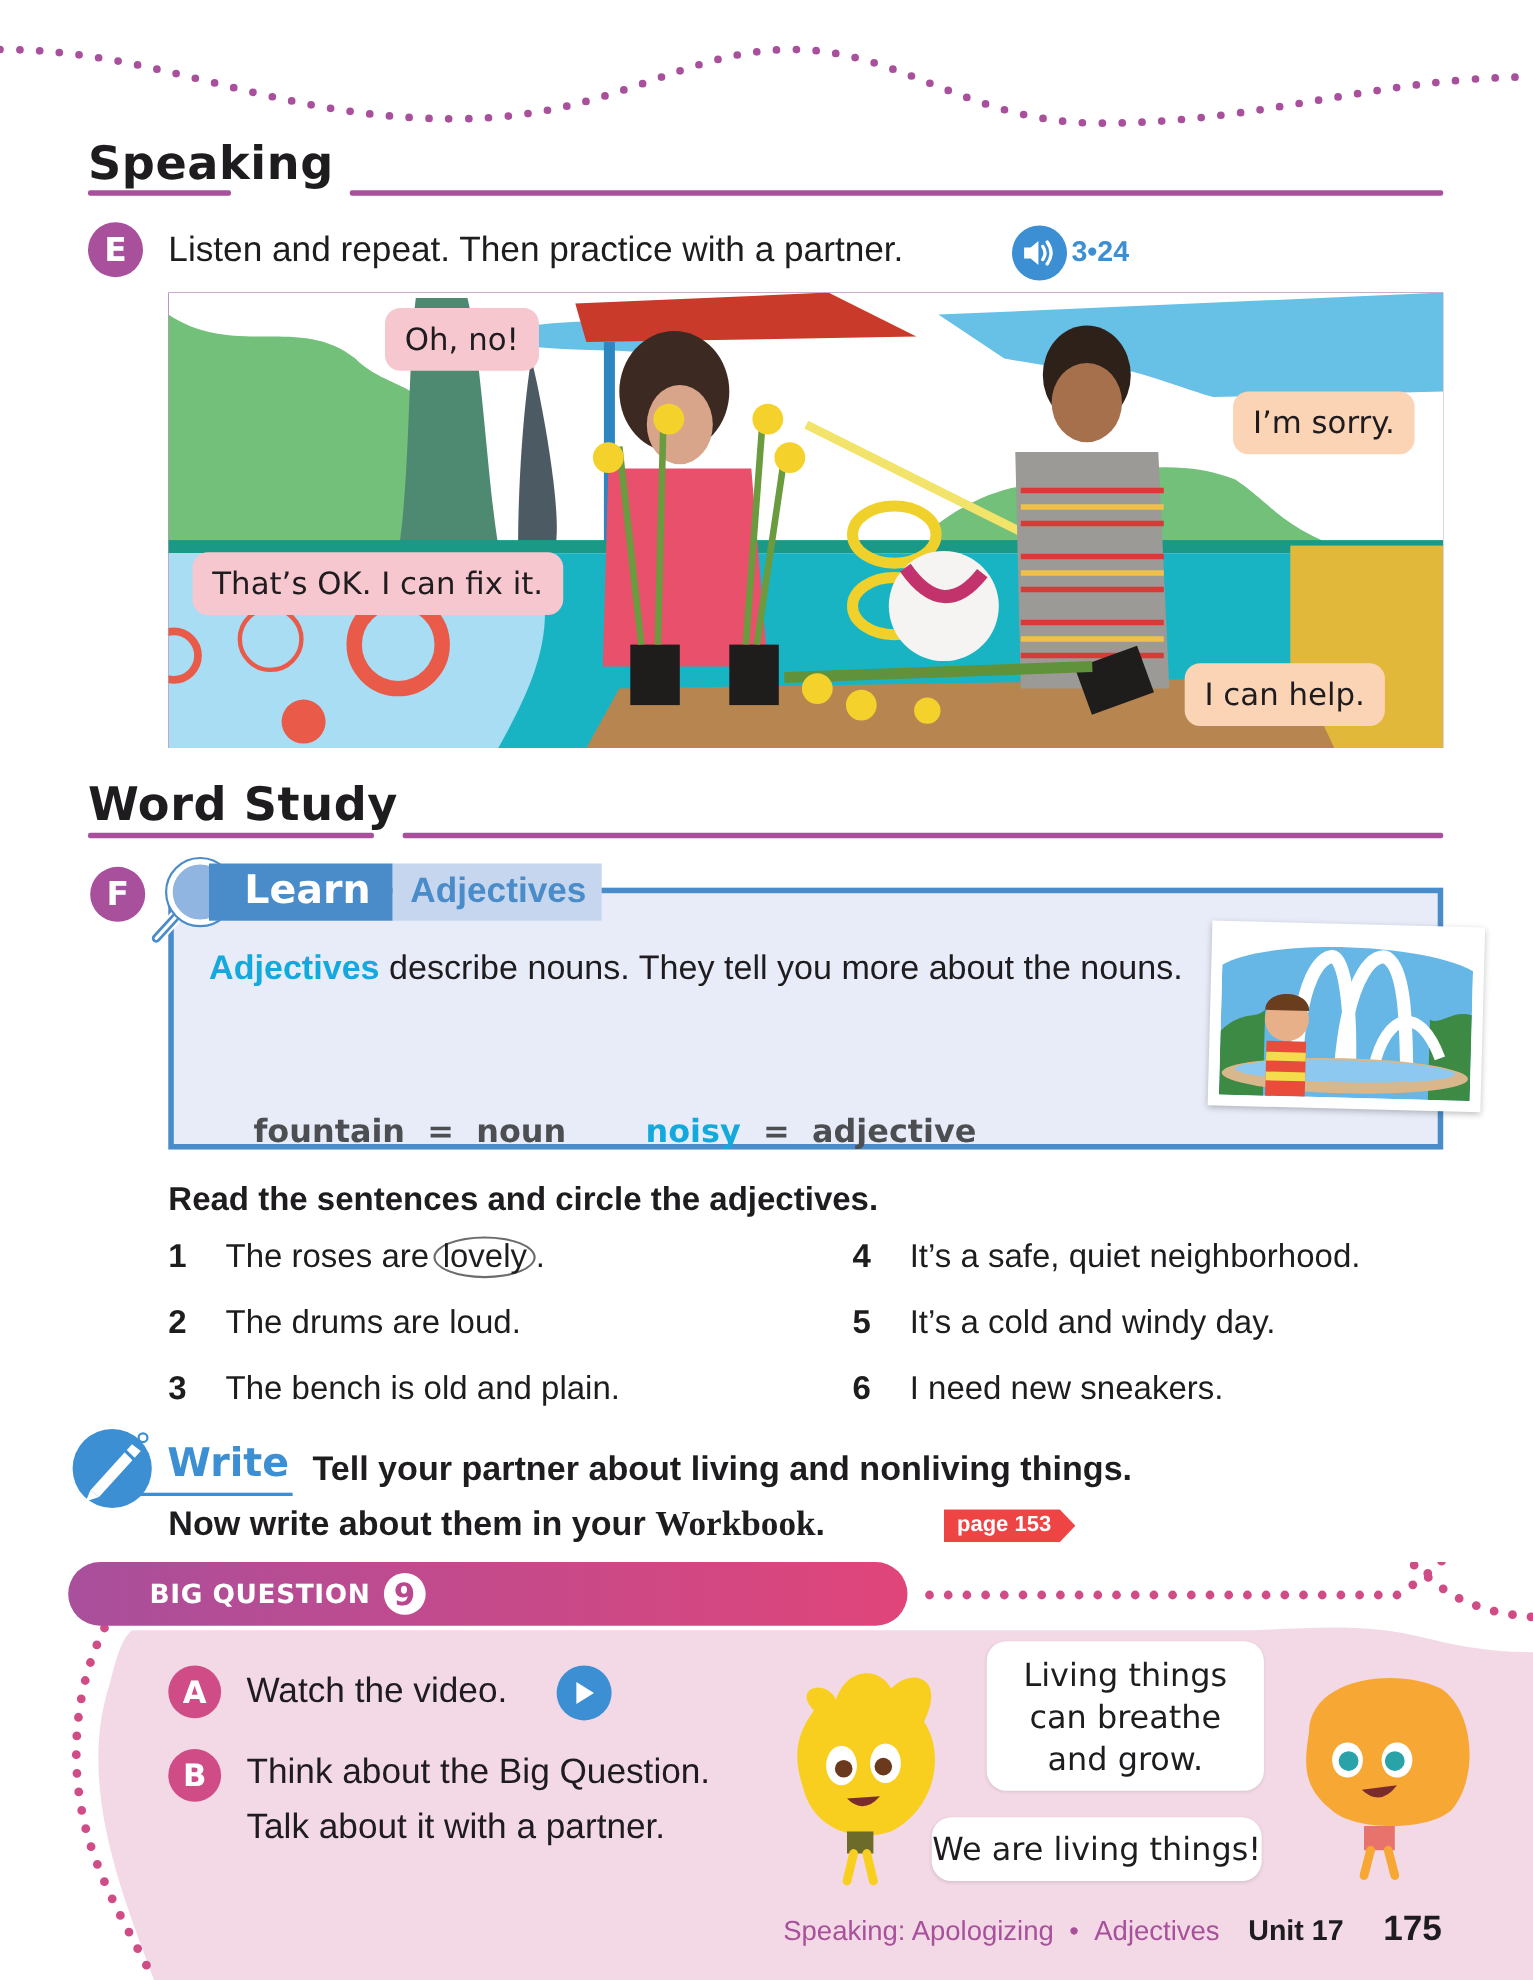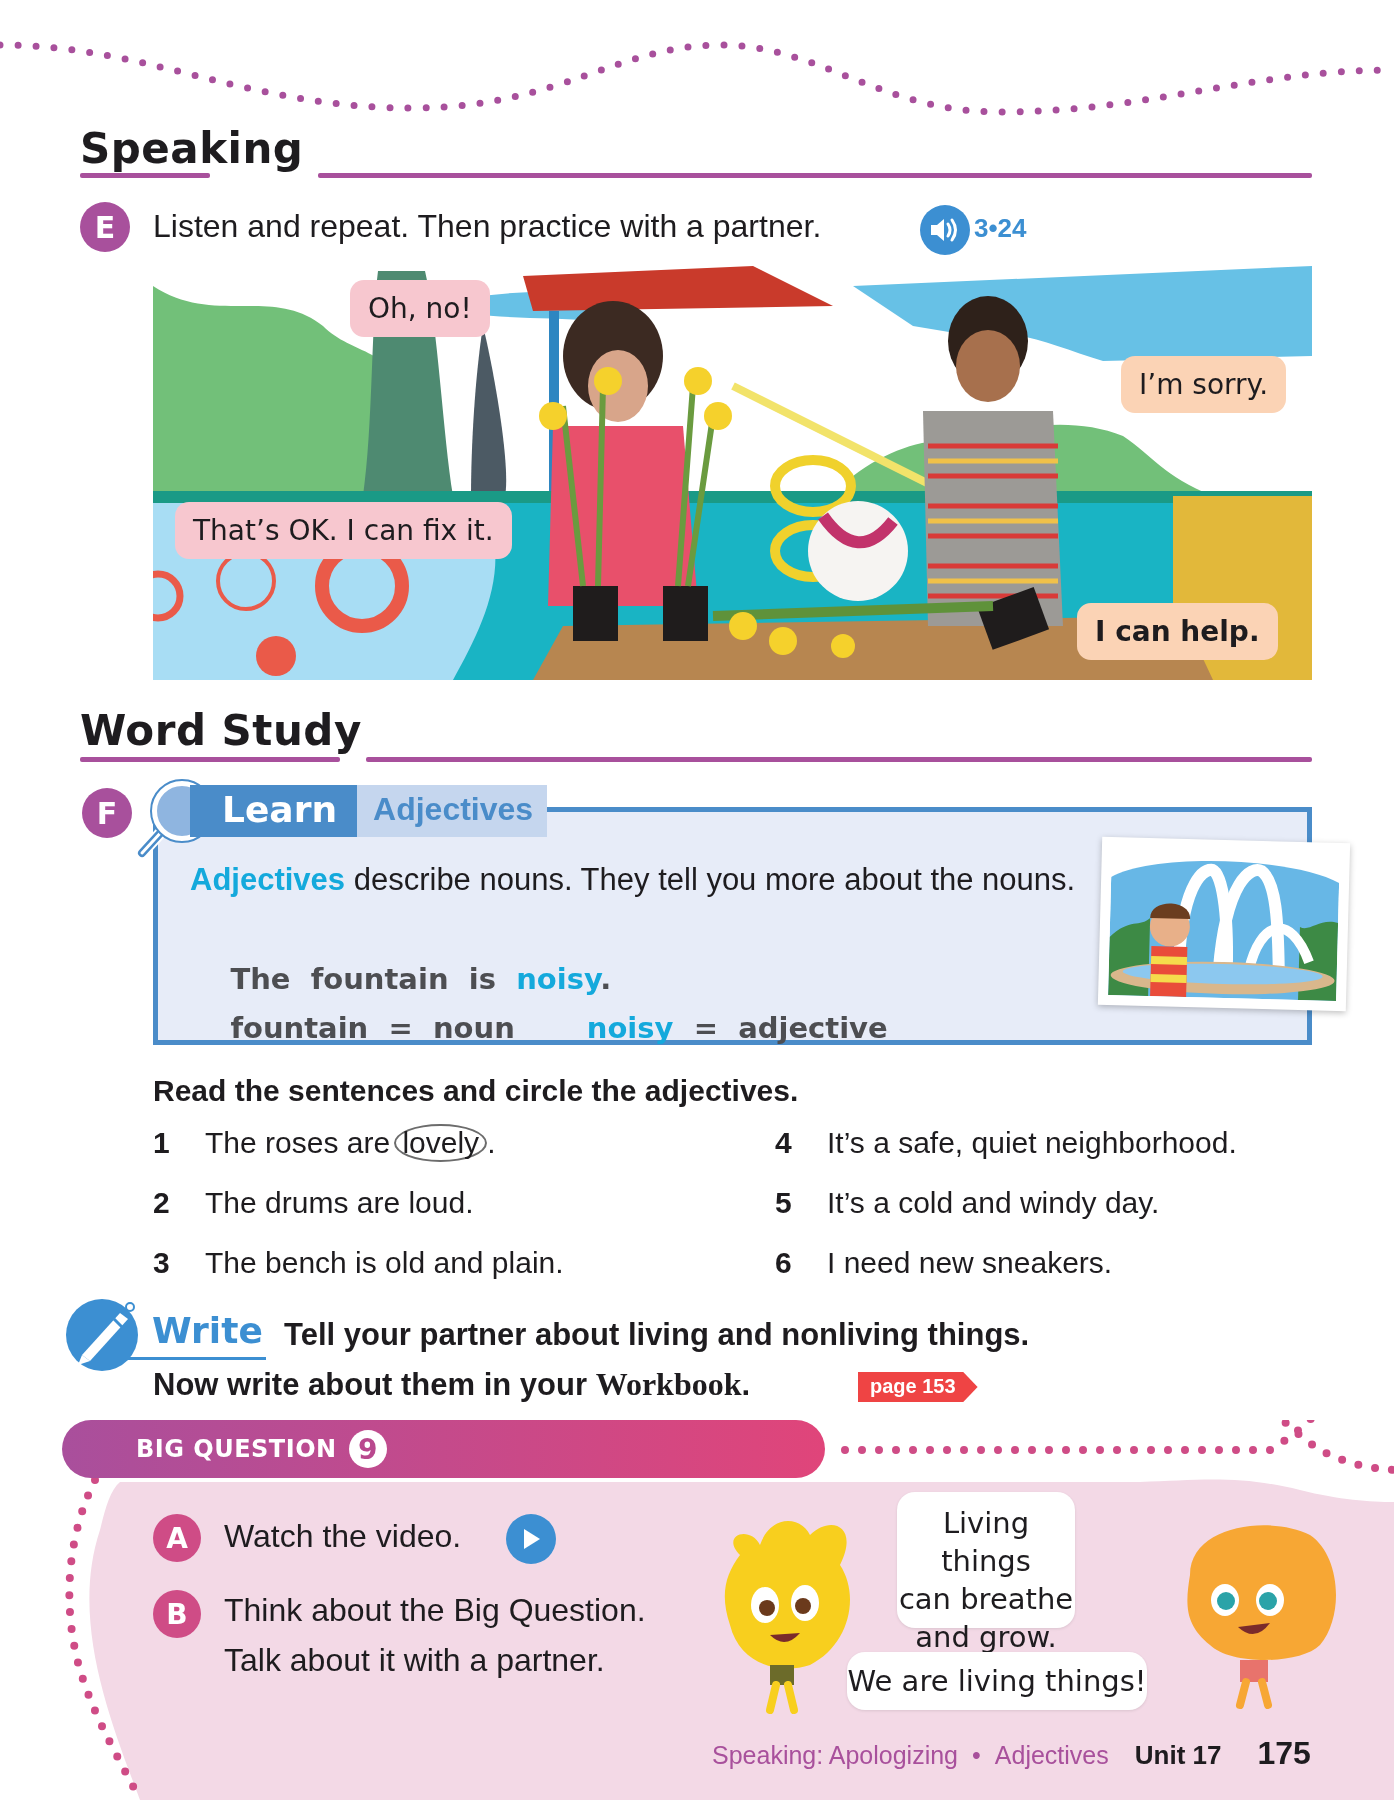--- a/index.html
+++ b/index.html
@@ -147,35 +147,32 @@
 
     <rect x="830" y="330" width="60" height="45" fill="#1f1c1c" transform="rotate(-20 860 352)"></rect>
     <path d="M560,350 L840,340" stroke="#5f923a" stroke-width="10"></path>
     <circle cx="590" cy="360" r="14" fill="#f5d12c"></circle>
     <circle cx="630" cy="375" r="14" fill="#f5d12c"></circle>
     <circle cx="690" cy="380" r="12" fill="#f5d12c"></circle>
   </svg>
   <div class="bubble pink" style="left:197px; top:14px;">Oh, no!</div>
   <div class="bubble peach" style="left:968px; top:90px;">I’m sorry.</div>
   <div class="bubble pink" style="left:22px; top:236px;">That’s OK. I can fix it.</div>
-  <div class="bubble peach" style="left:924px; top:337px;font-weight:bold;">I can help.</div>
+  <div class="bubble peach" style="left:924px; top:337px;">I can help.</div>
 </div>
 
 <div class="section-heading" style="top:706px;">Word Study</div>
 <div class="section-rule" style="left:80px; top:757px; width:260px;"></div>
 <div class="section-rule" style="left:366px; top:757px; width:946px;"></div>
 
 <div class="letter-badge" style="left:82px; top:788px;">F</div>
 
 <div id="learn-box">
   <div class="abs" style="left:32px; top:50px; font-size:31px; white-space:nowrap;">
     <span class="cyan" style="font-weight:bold;">Adjectives</span><span> describe nouns. They tell you more about the nouns.</span>
-  </div>
-  <div class="abs grey-bold" style="left:32px; top:116px; font-size:29px; white-space:pre;">
-    <span>The  fountain  is  </span><span class="cyan">noisy</span><span>.</span>
   </div>
   <div class="abs grey-bold" style="left:32px; top:165px; font-size:29px; white-space:pre;">
     <span>fountain</span><span>  =  noun</span><span style="display:inline-block;width:72px;"></span><span class="cyan">noisy</span><span>  =  adjective</span>
   </div>
 </div>
 
 <svg id="magnifier" viewBox="0 0 90 90">
   <line x1="12" y1="80" x2="34" y2="56" stroke="#fff" stroke-width="12" stroke-linecap="round"></line>
   <line x1="12" y1="80" x2="34" y2="56" stroke="#4a8cc9" stroke-width="8" stroke-linecap="round"></line>
   <line x1="12" y1="80" x2="34" y2="56" stroke="#fff" stroke-width="3" stroke-linecap="round"></line>
@@ -279,21 +276,21 @@
   <path d="M20,60 C20,10 100,0 140,20 C170,40 175,100 150,130 C130,150 60,150 40,130 C15,110 15,90 20,60 Z" fill="#f7a734"></path>
   <ellipse cx="55" cy="85" rx="14" ry="16" fill="#fff"></ellipse>
   <ellipse cx="100" cy="85" rx="14" ry="16" fill="#fff"></ellipse>
   <circle cx="56" cy="86" r="9" fill="#2aa3a8"></circle>
   <circle cx="98" cy="86" r="9" fill="#2aa3a8"></circle>
   <path d="M68,112 Q85,128 100,108" fill="#7a2b2b"></path>
   <rect x="70" y="145" width="28" height="22" fill="#e8736c"></rect>
   <path d="M76,167 L70,190 M92,167 L98,190" stroke="#f7a734" stroke-width="8" stroke-linecap="round"></path>
 </svg>
 
-<div class="white-bubble" style="left:897px; top:1492px; width:178px; height:136px; padding-top:12px;">
+<div class="white-bubble" style="left:897px; top:1492px; width:252px; height:136px; padding-top:12px;">
   <div>Living things</div>
   <div>can breathe</div>
   <div>and grow.</div>
 </div>
 <div class="white-bubble" style="left:847px; top:1652px; width:300px; height:58px; padding-top:10px;">We are living things!</div>
 
 <div id="footer">
   <span class="topic">Speaking: Apologizing</span>
   <span class="topic" style="margin:0 14px;">•</span>
   <span class="topic">Adjectives</span>

